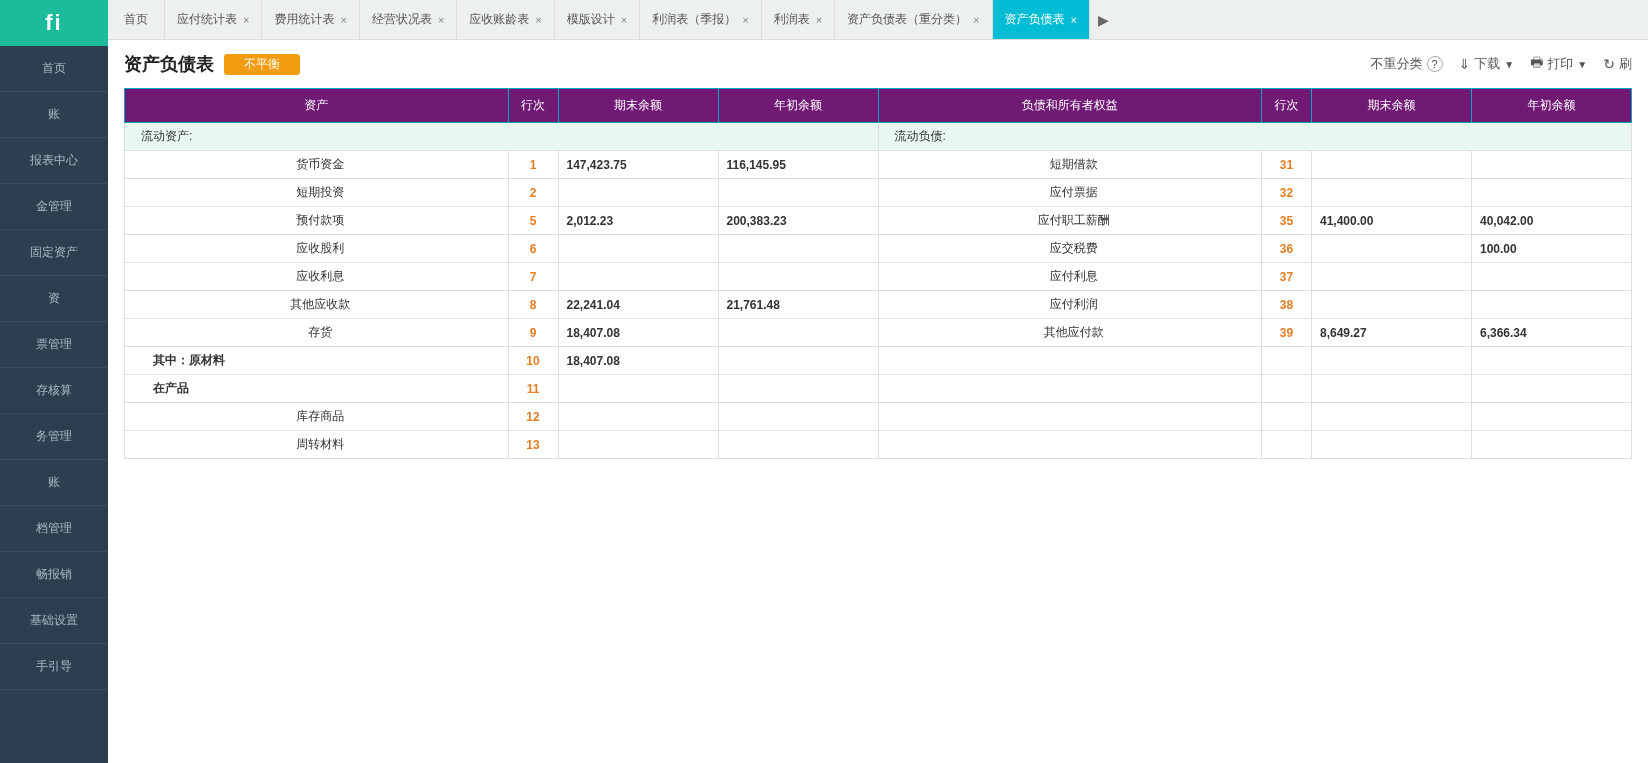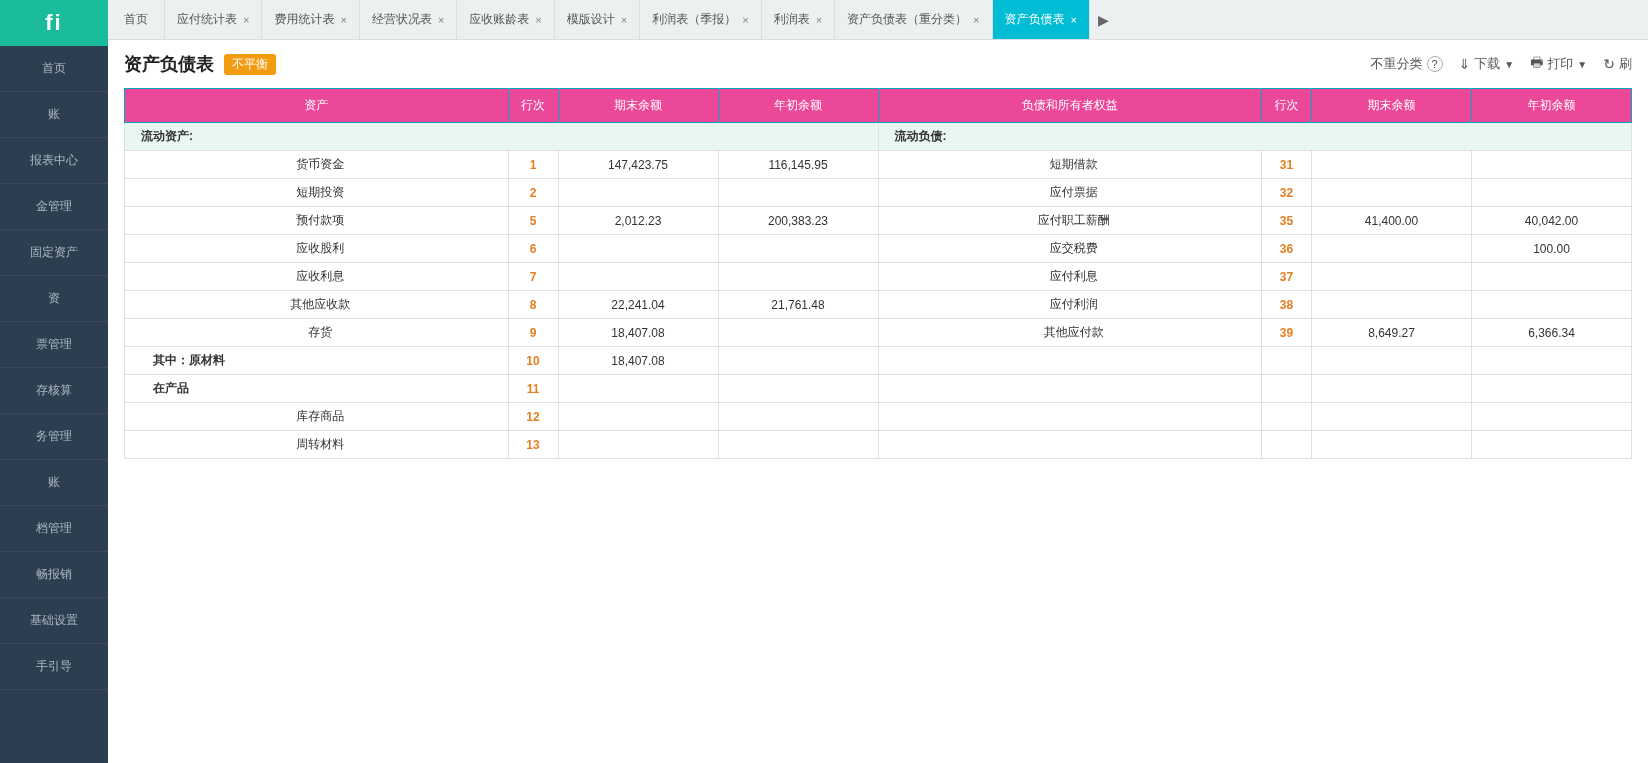--- a/index.html
+++ b/index.html
@@ -105,21 +105,21 @@
       gap: 10px;
     }
     .page-title {
       font-size: 18px;
       font-weight: bold;
       color: #222;
     }
     .badge-unbalanced {
       background: #f39c12;
       color: white;
-      padding: 2px 8px;
+      padding: 2px 20px;
       border-radius: 3px;
       font-size: 12px;
       font-family: Liberation Serif, serif;
     }
     .toolbar-right {
       display: flex;
       align-items: center;
       gap: 16px;
       font-size: 13px;
       color: #555;
@@ -132,43 +132,43 @@
       color: #555;
     }
 
     
     .report-table {
       width: 100%;
       border-collapse: collapse;
       font-size: 12px;
     }
     .report-table th {
-      background: #ec4899;
+      background: #701a75;
       color: white;
       text-align: center;
       padding: 8px 6px;
       border: 1px solid #00a8be;
       font-weight: normal;
     }
     .report-table td {
       border: 1px solid #e0e0e0;
       padding: 5px 8px;
       text-align: center;
       color: #333;
     }
     .report-table tr.section-row td {
       background: #e8f8f0;
       color: #333;
-      font-weight: bold;
+      font-weight: normal;
       text-align: left;
     }
     .report-table td.item-name { text-align: center; padding-left: 16px; }
     .report-table td.item-name-sub { text-align: left; padding-left: 28px; font-weight: bold; }
     .report-table td.num-col { color: #e67e22; font-weight: bold; text-align: center; }
-    .report-table td.amount-col { text-align: center; }
+    .report-table td.amount-col { text-align: left; font-weight: bold; }
     .report-table td.amount-col.has-value { color: #333; }
   </style>
 </head>
 <body>
 
 <div class="sidebar">
   <div class="sidebar-logo">fi</div>
   <div class="sidebar-item">首页</div>
   <div class="sidebar-item">账</div>
   <div class="sidebar-item">报表中心</div>

